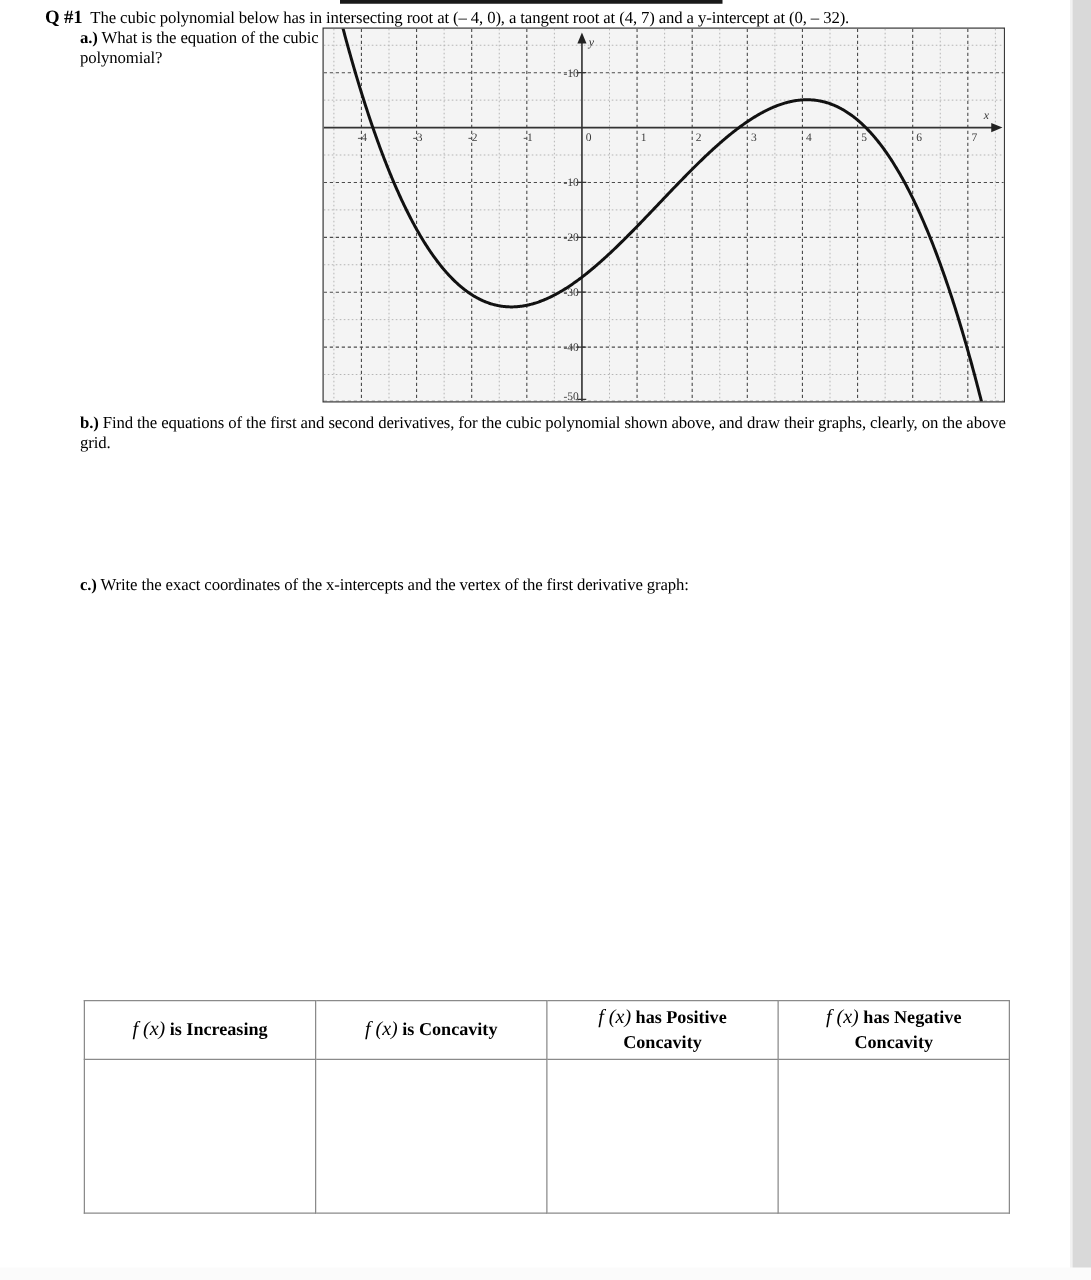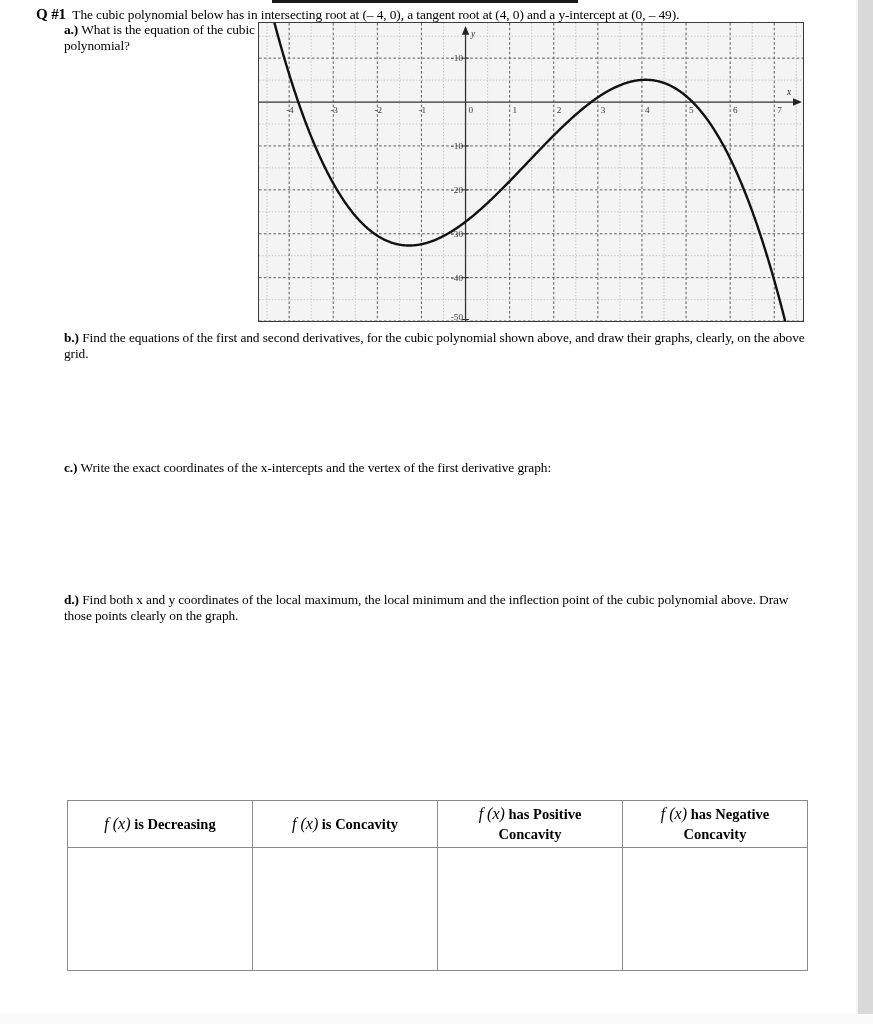--- a/index.html
+++ b/index.html
@@ -83,21 +83,21 @@
 <body>
 
 <div id="page">
 
   <div id="top-black-bar"></div>
   <div id="right-margin-edge"></div>
   <div id="right-margin"></div>
   <div id="bottom-shade"></div>
 
   <div class="txt" id="q1-line">
-    <span class="b" style="font-size:15px;">Q #1</span><span>&nbsp; </span><span>The cubic polynomial below has in intersecting root at (– 4, 0), a tangent root at (4, 0) and a y-intercept at (0, – 49).</span>
+    <span class="b" style="font-size:15px;">Q #1</span><span>&nbsp; </span><span>The cubic polynomial below has in intersecting root at (– 4, 0), a tangent root at (4, 7) and a y-intercept at (0, – 32).</span>
   </div>
 
   <div class="txt" id="a-block">
     <span class="b">a.)</span>
     <span>What is the equation of the cubic polynomial?</span>
   </div>
 
   <div id="graph-box">
     <svg width="544" height="298" viewBox="0 0 544 298">
       <defs>
@@ -205,32 +205,28 @@
   <div class="txt" id="c-block">
     <span class="b">c.)</span>
     <span>Write the exact coordinates of the x-intercepts and the vertex of the first derivative graph:</span>
   </div>
 
   <div class="txt" id="b-block">
     <span class="b">b.)</span>
     <span>Find the equations of the first and second derivatives, for the cubic polynomial shown above, and draw their graphs, clearly, on the above grid.</span>
   </div>
 
-  <div class="txt" id="d-block">
-    <span class="b">d.)</span>
-    <span>Find both x and y coordinates of the local maximum, the local minimum and the inflection point of the cubic polynomial above. Draw those points clearly on the graph.</span>
-  </div>
 
 
   <table id="tbl">
     <tbody>
         <tr>
       <td class="head" style="width:184px;">
         <span class="fx">f (x)</span>
-        <span>is Decreasing</span>
+        <span>is Increasing</span>
       </td>
       <td class="head" style="width:184px;">
         <span class="fx">f (x)</span>
         <span>is Concavity</span>
       </td>
       <td class="head" style="width:184px;">
         <span class="fx">f (x)</span>
         <span>has Positive</span><br>
         <span>Concavity</span>
       </td>

